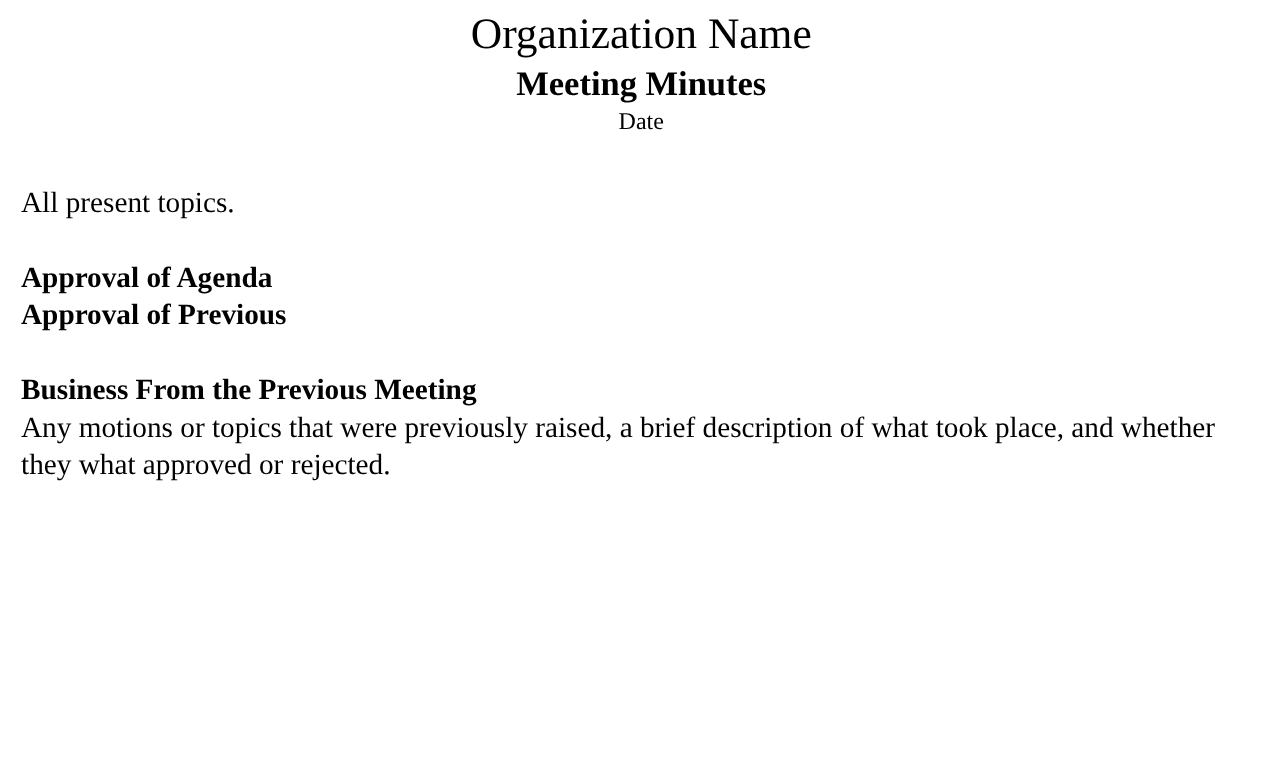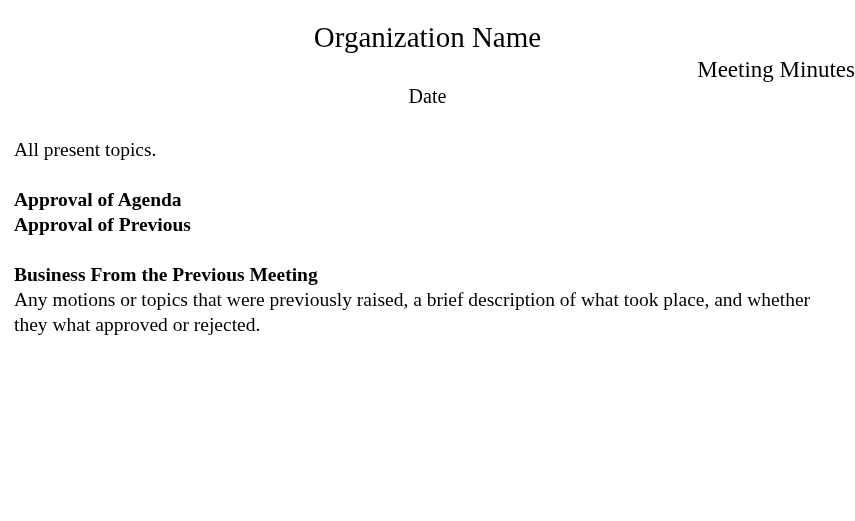--- a/index.html
+++ b/index.html
@@ -12,35 +12,34 @@
     width: 855px;
     height: 521px;
     background: #ffffff;
     color: #000000;
     font-family: "Liberation Serif", "DejaVu Serif", serif;
     overflow: hidden;
     box-sizing: border-box;
   }
   .doc-header {
     text-align: center;
-    padding-top: 19px;
+    padding-top: 5px;
   }
   .doc-title {
     font-size: 29px;
     line-height: 36px;
     font-weight: 400;
   }
   .doc-subtitle {
     font-size: 23px;
     line-height: 29px;
-    font-weight: 400;
-    text-align: right;
+    font-weight: 700;
   }
   .doc-date {
-    font-size: 20px;
+    font-size: 16px;
     line-height: 24px;
     font-weight: 400;
   }
   .doc-body {
     margin-top: 29px;
     padding: 0 14px;
     font-size: 19.5px;
     line-height: 25px;
   }
   .section {

